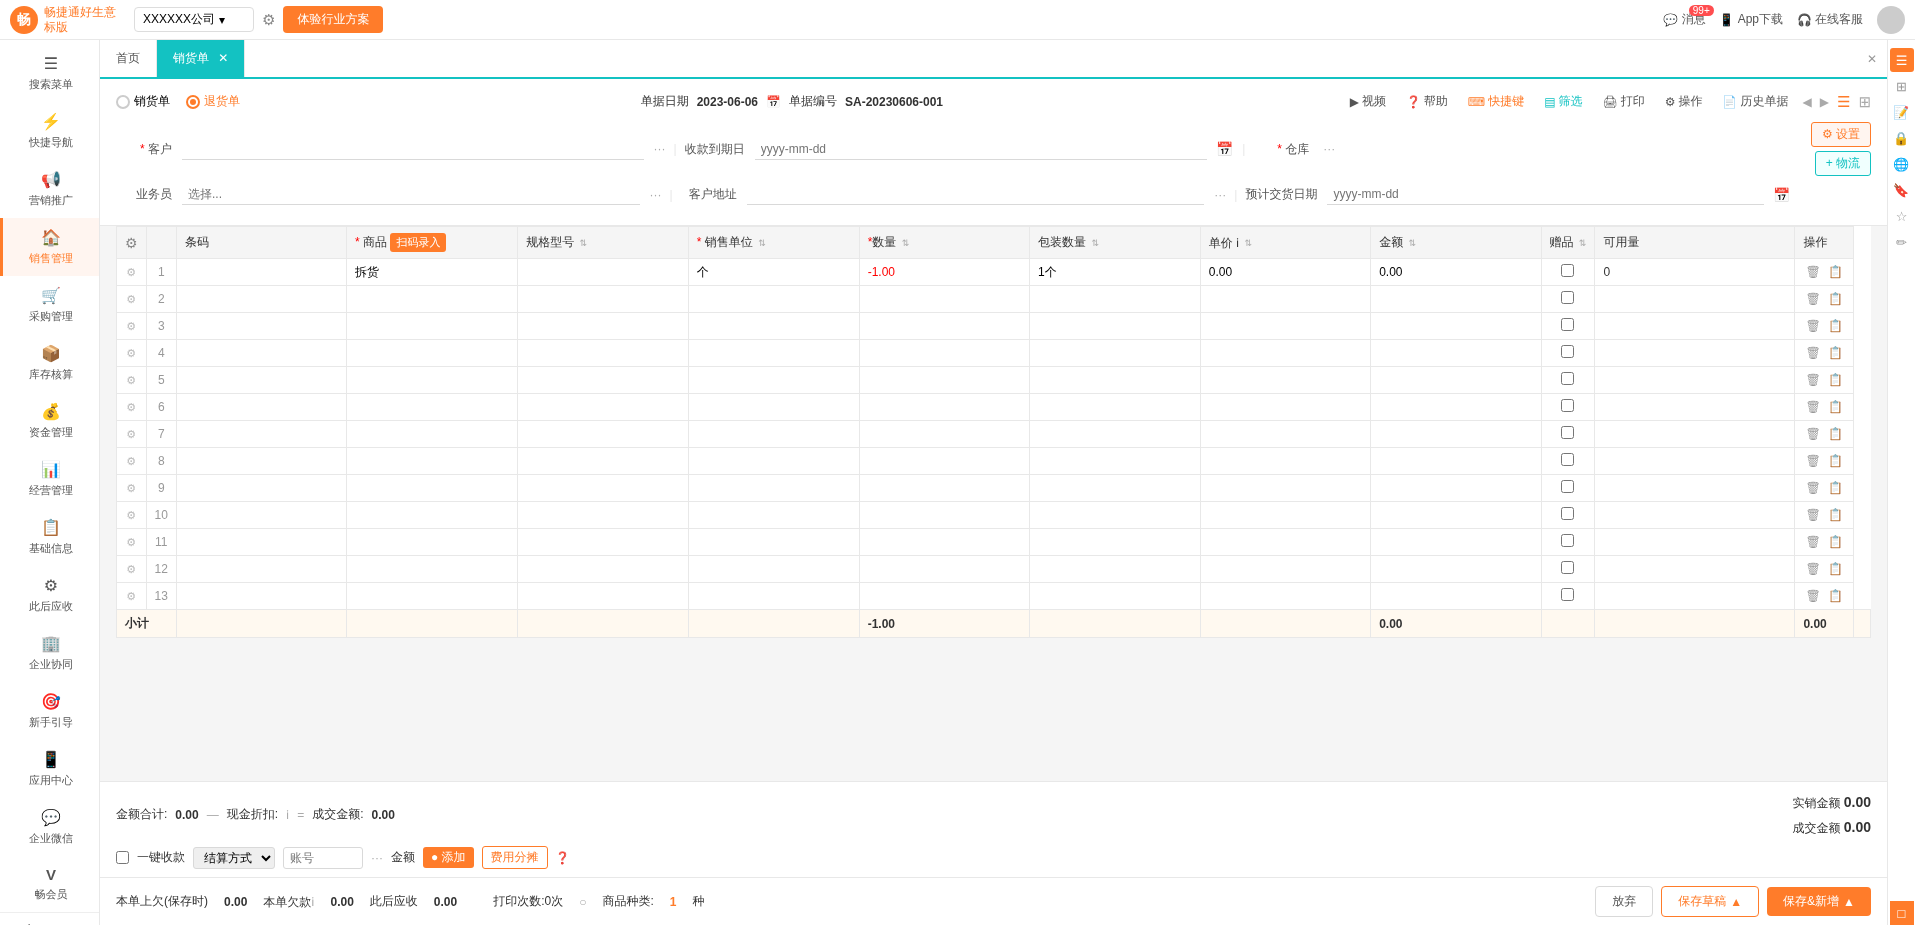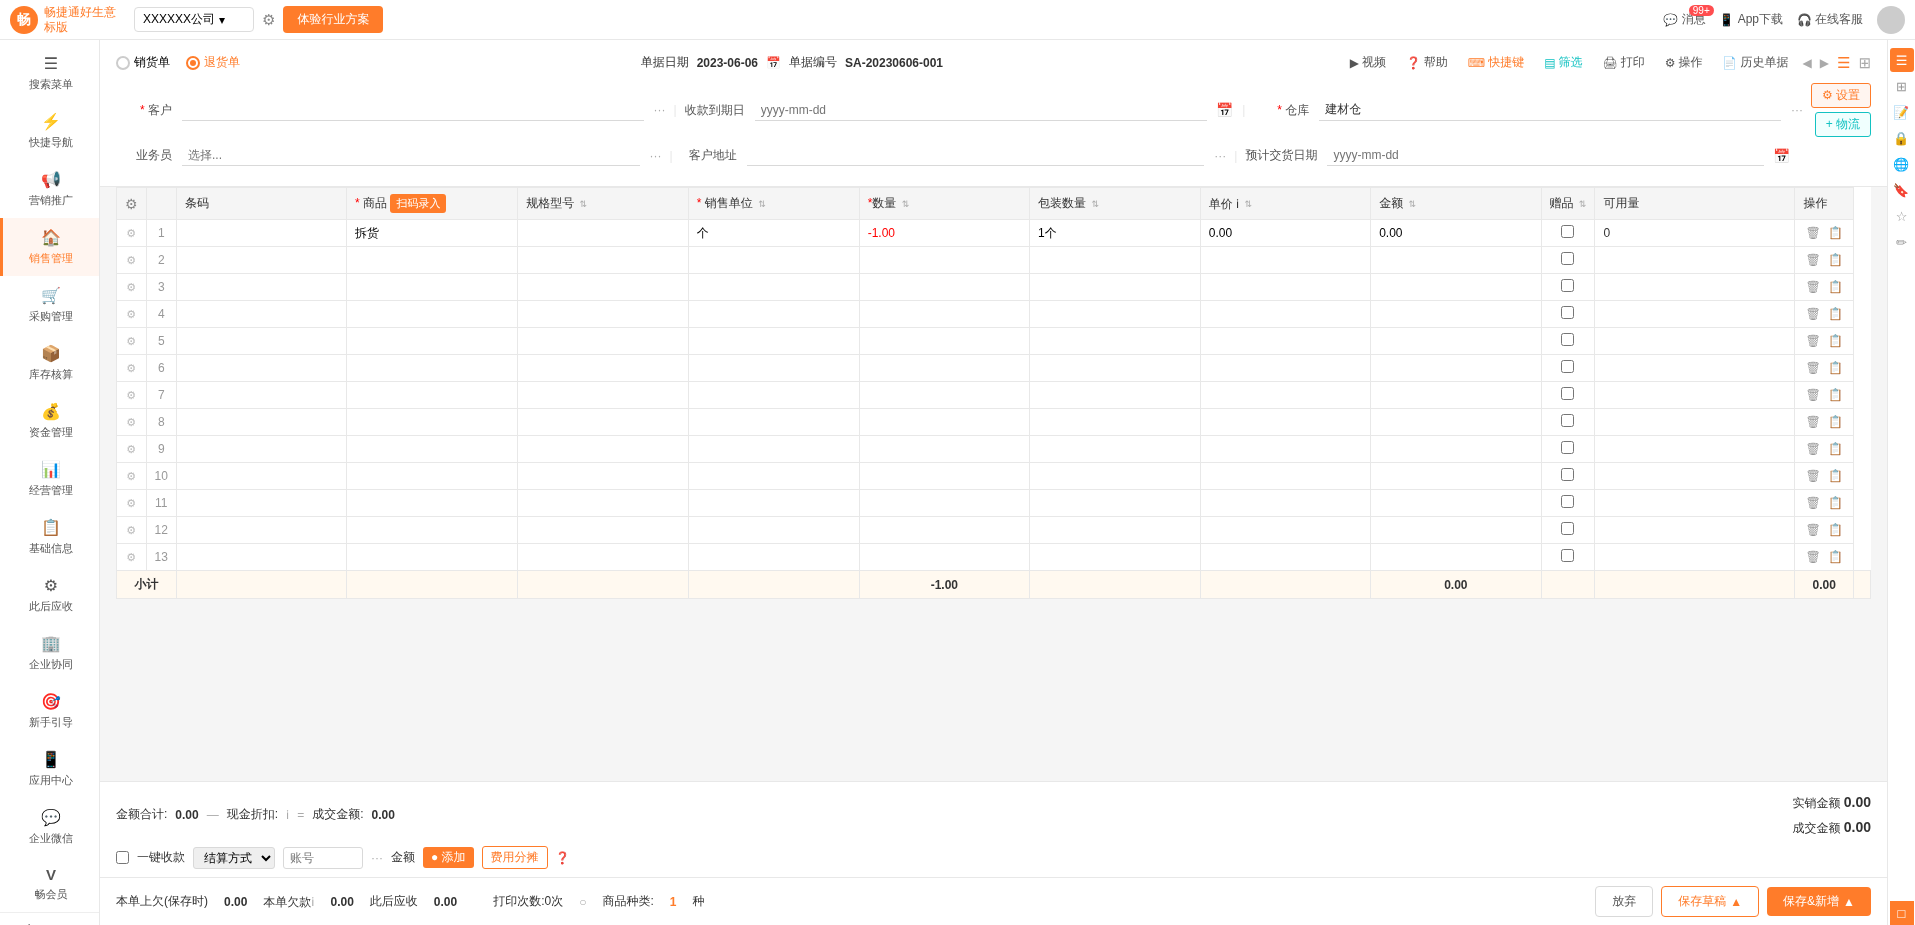--- a/index.html
+++ b/index.html
@@ -146,21 +146,21 @@
       font-weight: normal; color: #333;
     }
     .data-table td {
       border: 1px solid #e8e8e8; padding: 5px 8px;
       background: #fff; color: #333; white-space: nowrap;
     }
     .scan-btn {
       background: #ff7c2a; color: #fff; border: none;
       padding: 2px 6px; border-radius: 3px; font-size: 11px; cursor: pointer;
     }
-    .subtotal-row td { background: #fff9f0 !important; font-weight: bold; text-align: center; }
+    .subtotal-row td { background: #fff9f0 !important; font-weight: bold; }
     .red-text { color: #f00; }
     .action-icon { cursor: pointer; color: #999; margin: 0 2px; }
 
     
     .footer {
       background: #fff; border-top: 1px solid #e8e8e8;
       padding: 8px 16px;
     }
     .footer-row1 {
       display: flex; align-items: center; gap: 8px; margin-bottom: 6px; color: #333;
@@ -312,20 +312,30 @@
       <span class="sidebar-label">畅会员</span>
     </div>
     <div class="sidebar-bottom">
       <span style="cursor:pointer;font-size:16px;">⚙</span>
       <span style="cursor:pointer;font-size:16px;">◀</span>
     </div>
   </div>
 
   <div class="main">
 
+    <div class="tab-bar">
+      <div class="tab">
+        <span>首页</span>
+      </div>
+      <div class="tab active">
+        <span>销货单</span>
+        <span class="tab-close">✕</span>
+      </div>
+      <div class="tab-bar-right">✕</div>
+    </div>
 
     <div class="form-area">
 
       <div class="form-toolbar">
         <div class="form-type-radio">
           <div class="radio-item">
             <div class="radio-dot"></div>
             <span>销货单</span>
           </div>
           <div class="radio-item">
@@ -388,21 +398,20 @@
         <div class="form-field" style="flex:1.5;">
           <span class="field-label">收款到期日</span>
           <input class="field-input" type="text" placeholder="yyyy-mm-dd" style="">
           <span class="field-calendar">📅</span>
         </div>
         <span class="field-separator">|</span>
         <div class="form-field" style="flex:1.5;">
           <span class="field-label">
             <span style="color:#f00;">*</span> 仓库
           </span>
-          <input class="field-input" type="text" value="建材仓" style="">
           <span class="field-dots">···</span>
         </div>
         <div class="form-right-btns">
           <button class="setting-btn">⚙ 设置</button>
           <button class="logistics-btn">+ 物流</button>
         </div>
       </div>
 
       <div class="form-row">
         <div class="form-field" style="flex:1.5;">

